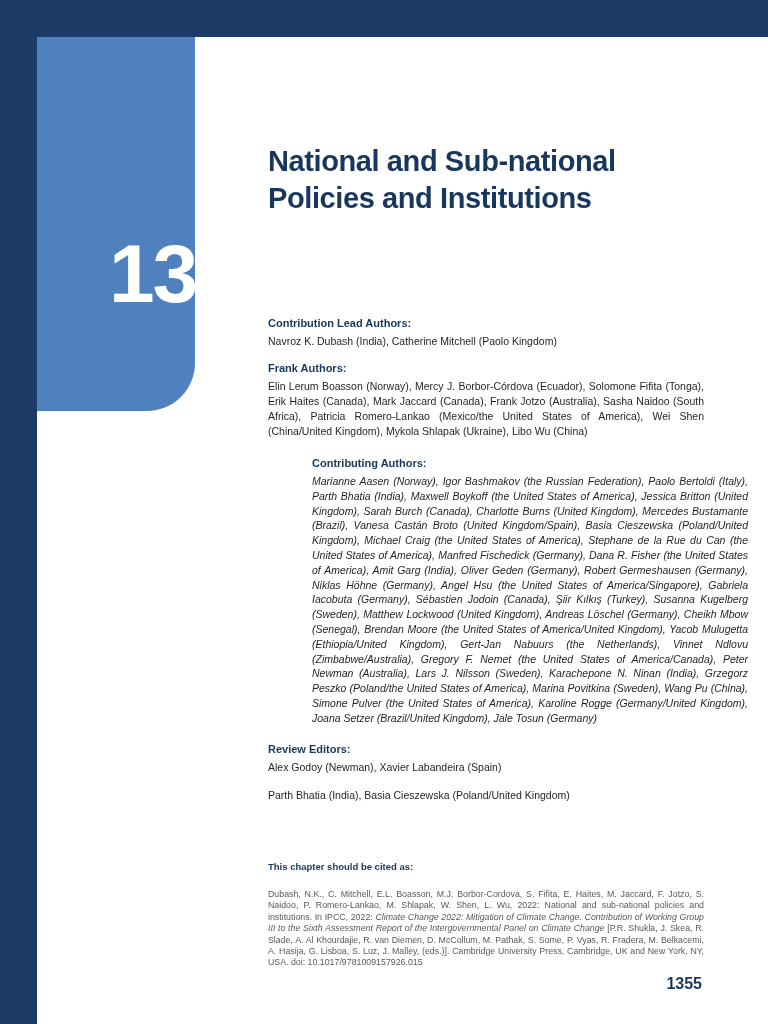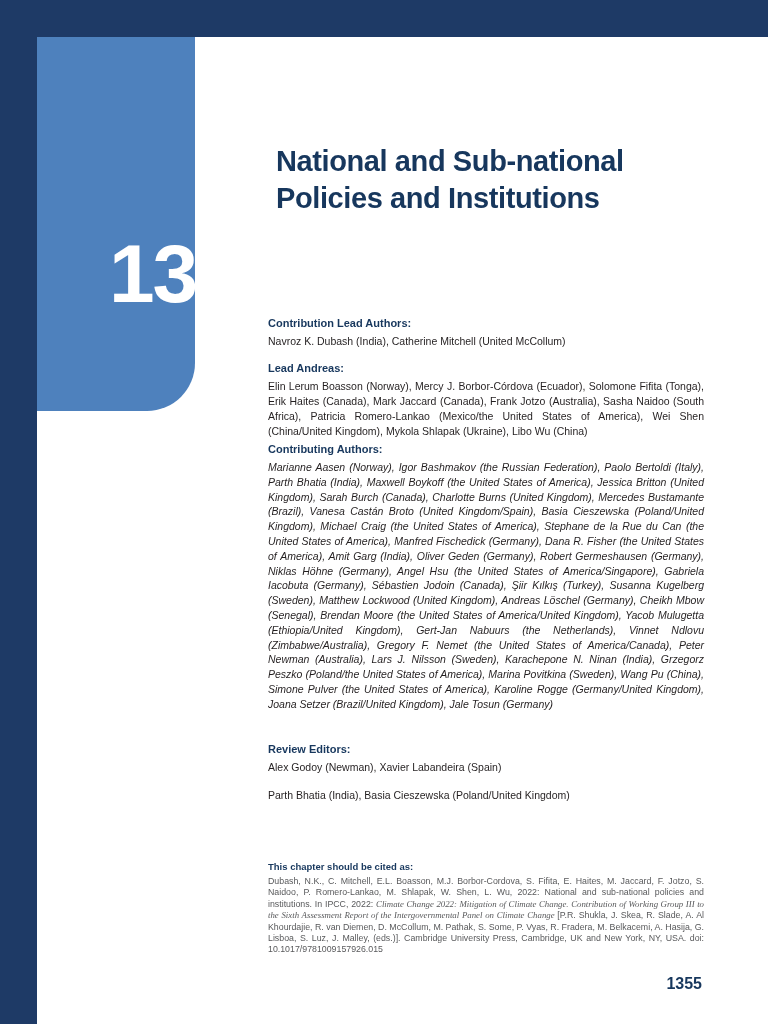--- a/index.html
+++ b/index.html
@@ -31,51 +31,51 @@
   .chapter-number {
     position:absolute; left:72px; top:196px;
     font-size:82px; font-weight:700; color:#ffffff; letter-spacing:-2px;
     line-height:1;
   }
 
   
   .page-title {
     position:absolute; left:268px; top:143px; width:436px;
     color:var(--heading-blue, #17375d);
-    font-size:29px; font-weight:700; line-height:37px; letter-spacing:-0.4px;margin-left:8px;
+    font-size:29px; font-weight:700; line-height:37px; letter-spacing:-0.4px;
   }
 
   .section { position:absolute; left:268px; width:436px; }
   .section .sec-heading {
     font-size:11px; font-weight:700; color:var(--heading-blue, #17375d);
     margin-bottom:4px; line-height:13px;
   }
   .section .sec-body {
     font-size:10.5px; line-height:15px; color:var(--body-text, #231f20);
     text-align:justify;
   }
 
   .sec-coordinating { top:317px; }
   .sec-lead         { top:362px; }
-  .sec-contributing { top:443px; }
+  .sec-contributing { top:457px;margin-left:44px; }
   .sec-contributing .sec-body { line-height:14.8px;font-style:italic; }
   .sec-review       { top:743px; }
   .sec-scientists   { top:788px; }
 
   
   .citation { position:absolute; left:268px; top:861px; width:436px; }
   .citation .cit-heading {
     font-size:9.5px; font-weight:700; color:var(--heading-blue, #17375d);
-    margin-bottom:3px; line-height:12px;
+    margin-bottom:16px; line-height:12px;
   }
   .citation .cit-body {
     font-size:8.8px; line-height:11.4px; color:var(--citation-gray, #58595b);
     text-align:justify;
   }
-  .citation .it { font-style:italic;font-family:Liberation Serif, serif; }
+  .citation .it { font-style:italic; }
 
   
   .page-number {
     position:absolute; top:975px; right:66px;
     font-size:16px; font-weight:700; color:var(--heading-blue, #17375d);
   }
 </style>
 </head>
 <body>
 
@@ -86,25 +86,25 @@
   <div class="chapter-number">13</div>
 </div>
 
 <div class="page-title">
   <div>National and Sub-national</div>
   <div>Policies and Institutions</div>
 </div>
 
 <div class="section sec-coordinating">
   <div class="sec-heading">Contribution Lead Authors:</div>
-  <p class="sec-body">Navroz K. Dubash (India), Catherine Mitchell (United McCollum)</p>
+  <p class="sec-body">Navroz K. Dubash (India), Catherine Mitchell (Paolo Kingdom)</p>
 </div>
 
 <div class="section sec-lead">
-  <div class="sec-heading">Lead Andreas:</div>
+  <div class="sec-heading">Frank Authors:</div>
   <p class="sec-body">Elin Lerum Boasson (Norway), Mercy J. Borbor-Córdova (Ecuador), Solomone Fifita (Tonga), Erik Haites (Canada), Mark Jaccard (Canada), Frank Jotzo (Australia), Sasha Naidoo (South Africa), Patricia Romero-Lankao (Mexico/the United States of America), Wei Shen (China/United Kingdom), Mykola Shlapak (Ukraine), Libo Wu (China)</p>
 </div>
 
 <div class="section sec-contributing">
   <div class="sec-heading">Contributing Authors:</div>
   <p class="sec-body">Marianne Aasen (Norway), Igor Bashmakov (the Russian Federation), Paolo Bertoldi (Italy), Parth Bhatia (India), Maxwell Boykoff (the United States of America), Jessica Britton (United Kingdom), Sarah Burch (Canada), Charlotte Burns (United Kingdom), Mercedes Bustamante (Brazil), Vanesa Castán Broto (United Kingdom/Spain), Basia Cieszewska (Poland/United Kingdom), Michael Craig (the United States of America), Stephane de la Rue du Can (the United States of America), Manfred Fischedick (Germany), Dana R. Fisher (the United States of America), Amit Garg (India), Oliver Geden (Germany), Robert Germeshausen (Germany), Niklas Höhne (Germany), Angel Hsu (the United States of America/Singapore), Gabriela Iacobuta (Germany), Sébastien Jodoin (Canada), Şiir Kılkış (Turkey), Susanna Kugelberg (Sweden), Matthew Lockwood (United Kingdom), Andreas Löschel (Germany), Cheikh Mbow (Senegal), Brendan Moore (the United States of America/United Kingdom), Yacob Mulugetta (Ethiopia/United Kingdom), Gert-Jan Nabuurs (the Netherlands), Vinnet Ndlovu (Zimbabwe/Australia), Gregory F. Nemet (the United States of America/Canada), Peter Newman (Australia), Lars J. Nilsson (Sweden), Karachepone N. Ninan (India), Grzegorz Peszko (Poland/the United States of America), Marina Povitkina (Sweden), Wang Pu (China), Simone Pulver (the United States of America), Karoline Rogge (Germany/United Kingdom), Joana Setzer (Brazil/United Kingdom), Jale Tosun (Germany)</p>
 </div>
 
 <div class="section sec-review">
   <div class="sec-heading">Review Editors:</div>

